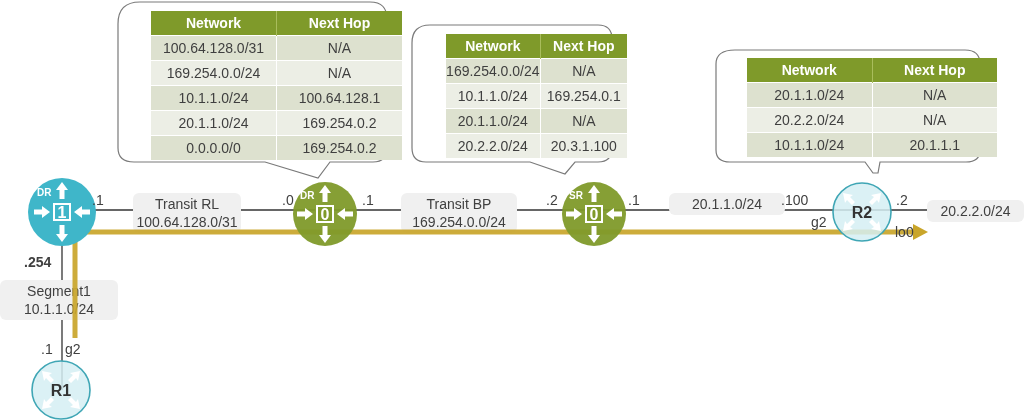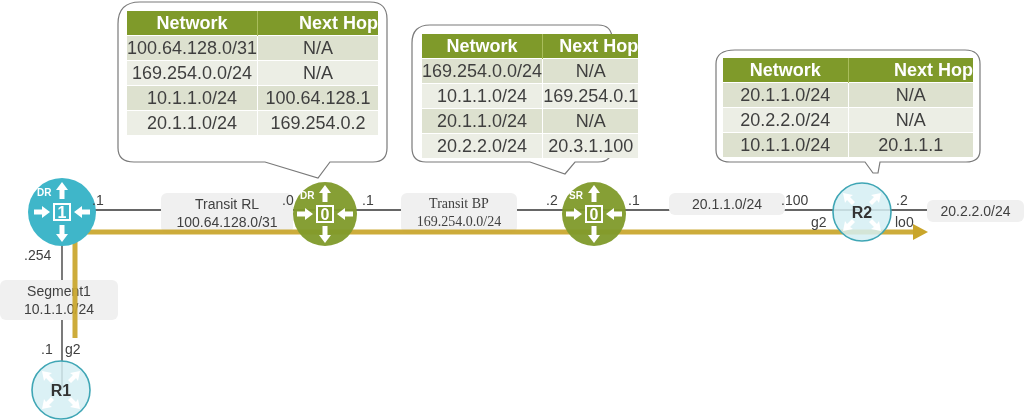--- a/index.html
+++ b/index.html
@@ -2,23 +2,23 @@
 <html><head>
 <meta charset="utf-8">
 <style>
   html, body { margin:0; padding:0; background:#ffffff; }
   body { width:1024px; height:420px; position:relative; overflow:hidden;
          font-family:"Liberation Sans", "DejaVu Sans", sans-serif; color:#404040; }
   .abs { position:absolute; }
   svg.canvas { position:absolute; left:0; top:0; }
 
   
-  .rt { position:absolute; border-collapse:collapse; font-size:18px; text-align:center; }
+  .rt { position:absolute; border-collapse:collapse; font-size:14px; text-align:center;margin-left:24px; }
   .rt th { background:#7f9a2a; color:#ffffff; font-weight:bold; height:24px; padding:0; border-right:1px solid #a9bd5c; }
-  .rt th:last-child { border-right:none;text-align:right; }
+  .rt th:last-child { border-right:none; }
   .rt td { height:24px; padding:0; color:#3f3f3f; border-right:1px solid #ffffff; border-top:1px solid #ffffff; }
   .rt td:last-child { border-right:none; }
   .rt tr.odd td { background:#dde1cf; }
   .rt tr.even td { background:#eceee5; }
 
   
   .seg { position:absolute; background:#f0f0f0; border-radius:6px; text-align:center;
          font-size:14px; line-height:18px; color:#404040; padding:2px 0; }
   .lbl { position:absolute; font-size:14px; color:#404040; white-space:nowrap; }
 
@@ -35,25 +35,25 @@
 
   <path d="M735,50 H965 Q980,50 980,64 V150 Q980,162 966,162 H880 L878,173 L873,173 L865,162 H730 Q716,162 716,150 V64 Q716,50 735,50 Z" fill="#ffffff" stroke="#7a7a7a" stroke-width="1.2"></path>
 
   <line x1="62" y1="210" x2="315" y2="210" stroke="#333" stroke-width="1.3"></line>
   <line x1="325" y1="210" x2="590" y2="210" stroke="#333" stroke-width="1.3"></line>
   <line x1="600" y1="210" x2="860" y2="210" stroke="#333" stroke-width="1.3"></line>
   <line x1="870" y1="210" x2="935" y2="210" stroke="#333" stroke-width="1.3"></line>
   <line x1="62" y1="210" x2="62" y2="390" stroke="#333" stroke-width="1.3"></line>
 </svg>
 
-<div class="seg" style="left:133px; top:193px; width:132px;margin-left:28px;">
+<div class="seg" style="left:133px; top:193px; width:108px;">
   <div>Transit RL</div>
   <div>100.64.128.0/31</div>
 </div>
-<div class="seg" style="left:401px; top:193px; width:116px;font-family:Liberation Serif, serif;">
+<div class="seg" style="left:401px; top:193px; width:116px;">
   <div>Transit BP</div>
   <div>169.254.0.0/24</div>
 </div>
 <div class="seg" style="left:669px; top:193px; width:116px;">
   <div>20.1.1.0/24</div>
 </div>
 <div class="seg" style="left:0px; top:280px; width:118px;">
   <div>Segment1</div>
   <div>10.1.1.0/24</div>
 </div>
@@ -131,22 +131,22 @@
 </svg>
 
 <div class="lbl" style="left:92px; top:192px;">.1</div>
 <div class="lbl" style="left:282px; top:192px;">.0</div>
 <div class="lbl" style="left:362px; top:192px;">.1</div>
 <div class="lbl" style="left:546px; top:192px;">.2</div>
 <div class="lbl" style="left:628px; top:192px;">.1</div>
 <div class="lbl" style="left:781px; top:192px;">.100</div>
 <div class="lbl" style="left:811px; top:214px;">g2</div>
 <div class="lbl" style="left:896px; top:192px;">.2</div>
-<div class="lbl" style="left:895px; top:214px;">lo0</div>
-<div class="lbl" style="left:24px; top:247px;">.254</div>
+<div class="lbl" style="left:895px; top:224px;">lo0</div>
+<div class="lbl" style="left:24px; top:254px;font-weight:bold;">.254</div>
 <div class="lbl" style="left:41px; top:341px;">.1</div>
 <div class="lbl" style="left:65px; top:341px;">g2</div>
 
 <table class="rt" style="left:127px; top:11px; width:251px;">
   <thead>
     <tr>
       <th style="width:50%;">Network</th>
       <th>Next Hop</th>
     </tr>
   </thead>
@@ -160,20 +160,24 @@
       <td>N/A</td>
     </tr>
     <tr class="odd">
       <td>10.1.1.0/24</td>
       <td>100.64.128.1</td>
     </tr>
     <tr class="even">
       <td>20.1.1.0/24</td>
       <td>169.254.0.2</td>
     </tr>
+    <tr class="odd">
+      <td>0.0.0.0/0</td>
+      <td>169.254.0.2</td>
+    </tr>
   </tbody>
 </table>
 
 <table class="rt" style="left:422px; top:34px; width:181px;">
   <thead>
     <tr>
       <th style="width:52%;">Network</th>
       <th>Next Hop</th>
     </tr>
   </thead>

